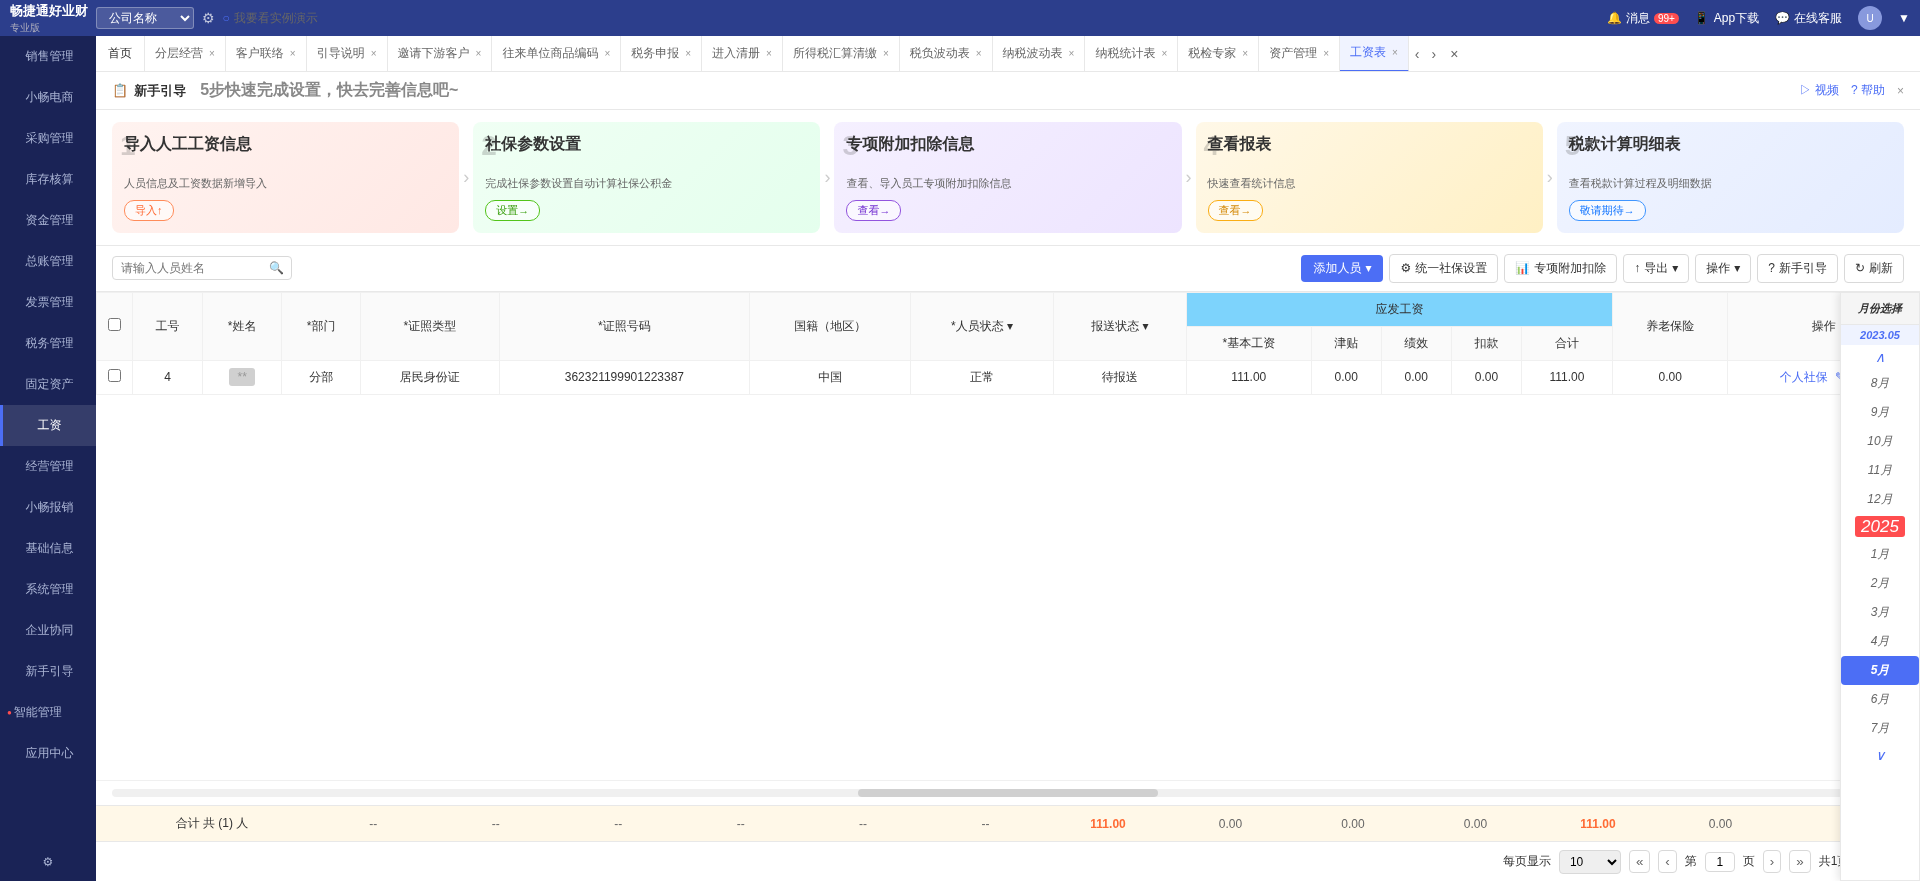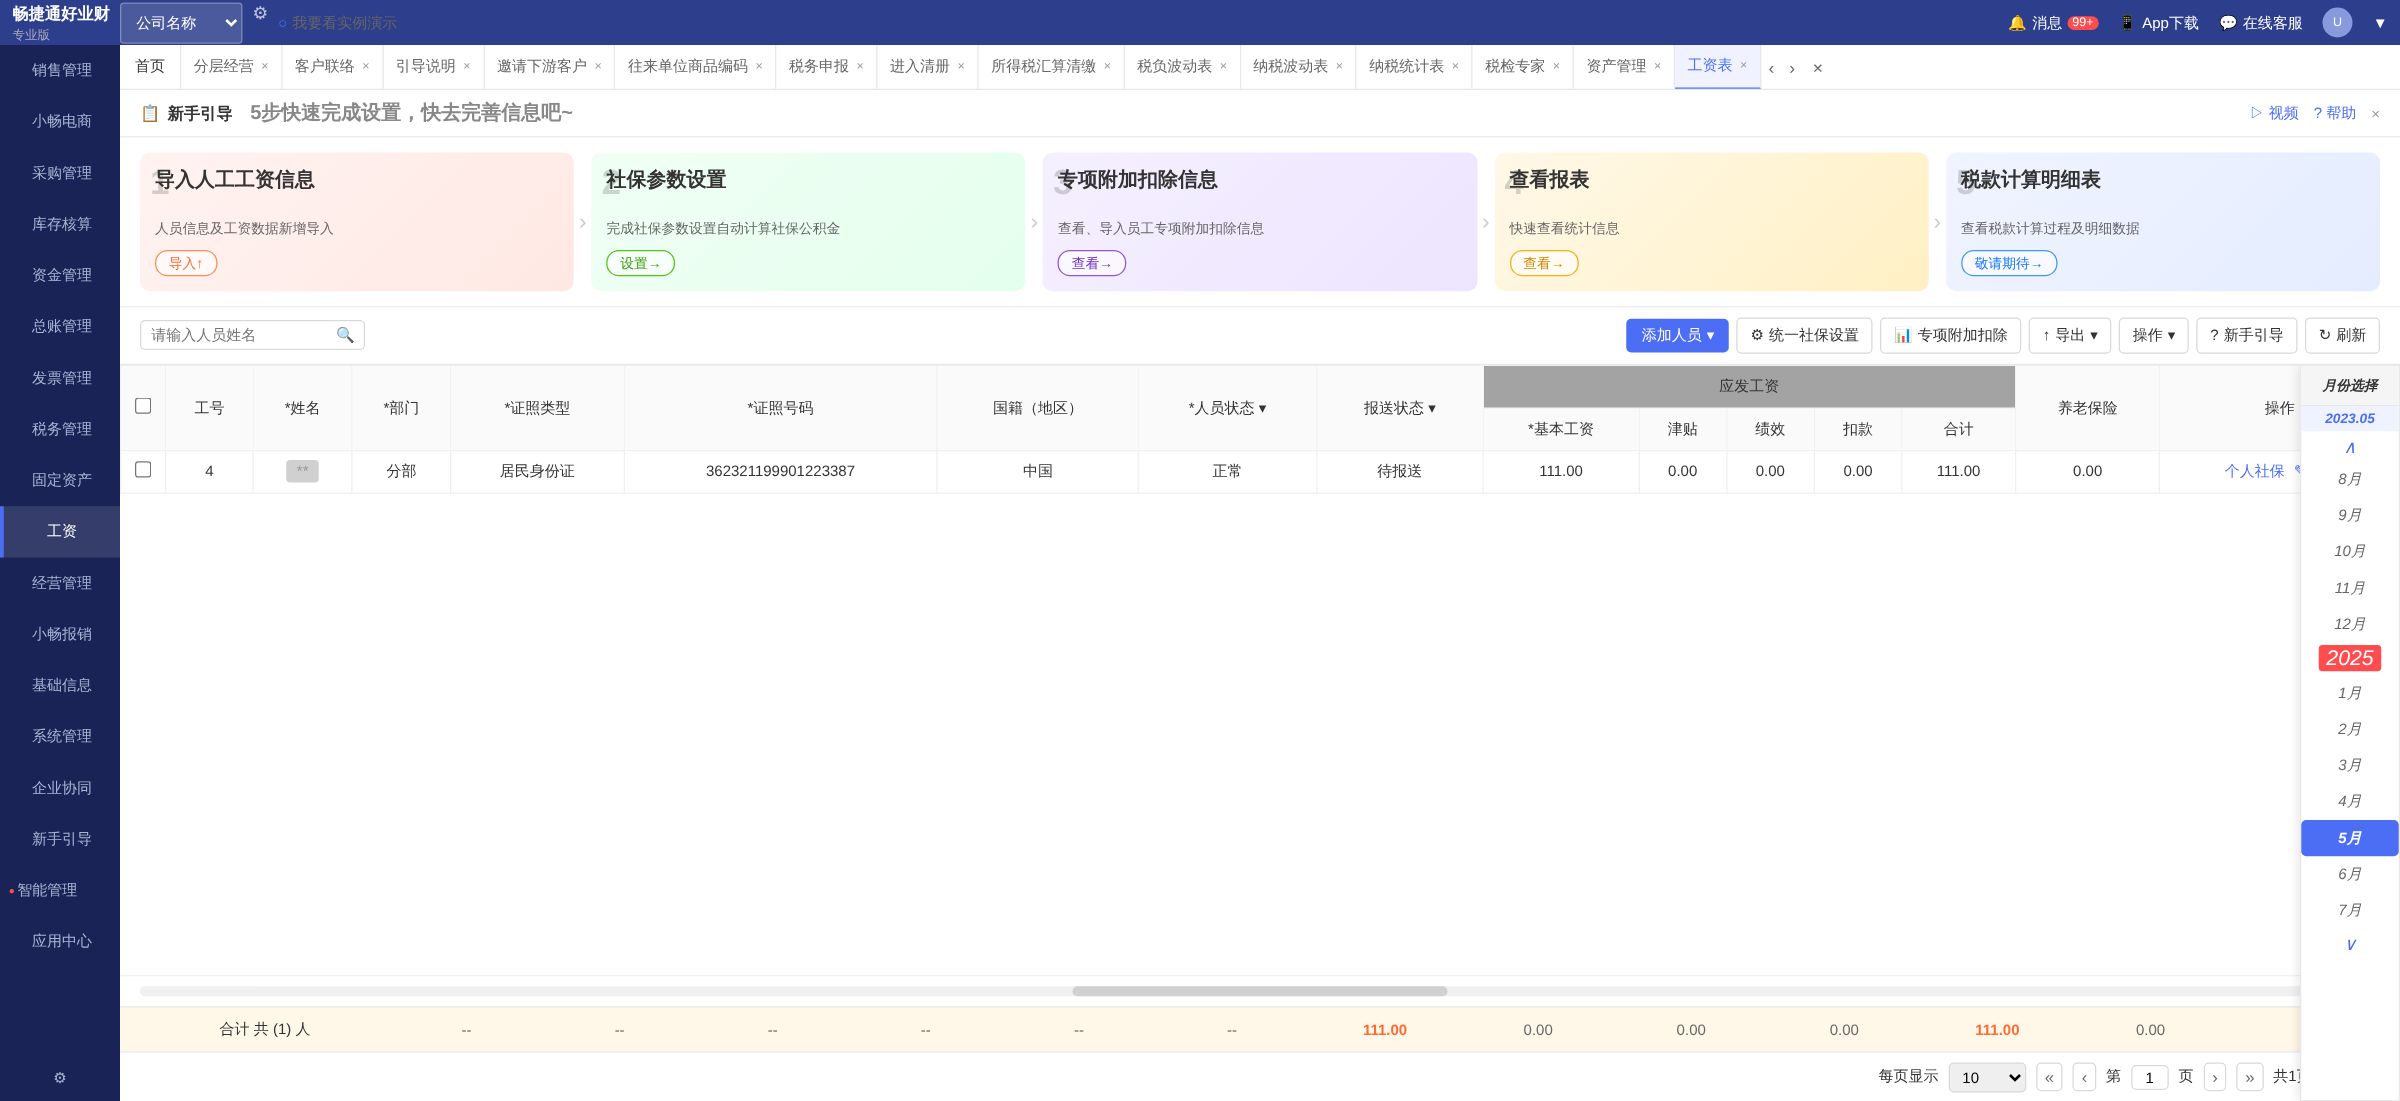--- a/index.html
+++ b/index.html
@@ -71,21 +71,21 @@
     .search-icon { position: absolute; right: 8px; top: 50%; transform: translateY(-50%); color: #999; }
     .toolbar-spacer { flex: 1; }
     .btn-primary { background: #4c6ef5; color: #fff; border: none; border-radius: 4px; padding: 5px 12px; font-size: 12px; cursor: pointer; display: flex; align-items: center; gap: 4px; }
     .btn-secondary { background: #fff; color: #333; border: 1px solid #d9d9d9; border-radius: 4px; padding: 5px 10px; font-size: 12px; cursor: pointer; display: flex; align-items: center; gap: 4px; }
     .toolbar-actions { display: flex; align-items: center; gap: 6px; }
 
     
     .table-container { flex: 1; overflow: auto; background: #fff; }
     .data-table { width: 100%; border-collapse: collapse; font-size: 12px; }
     .data-table th { background: #fafafa; border: 1px solid #f0f0f0; padding: 8px 6px; text-align: center; font-weight: 500; white-space: nowrap; position: sticky; top: 0; z-index: 1; }
-    .data-table th.group-header { background: #a3a3a3; }
+    .data-table th.group-header { background: #7dd3fc; }
     .data-table td { border: 1px solid #f0f0f0; padding: 8px 6px; text-align: center; white-space: nowrap; }
     .checkbox-cell { width: 36px; }
     .action-link { color: #4c6ef5; cursor: pointer; font-size: 12px; }
     .action-sep { color: #ddd; margin: 0 2px; }
 
     
     .table-footer { height: 36px; background: #fff8e8; border-top: 1px solid #e8e8e8; display: flex; align-items: center; padding: 0 16px; font-size: 12px; flex-shrink: 0; }
     .footer-summary { display: flex; align-items: center; gap: 0; width: 100%; }
     .footer-cell { flex: 1; text-align: center; color: #666; }
     .footer-cell.label { color: #333; font-weight: 500; }
@@ -105,21 +105,21 @@
     .month-panel { position: absolute; right: 0; top: 0; width: 80px; background: #fff; border: 1px solid #e8e8e8; box-shadow: -2px 0 8px rgba(0,0,0,0.1); display: flex; flex-direction: column; z-index: 100; height: 100%; font-style: italic; }
     .month-panel-header { background: #f5f5f5; padding: 8px 4px; text-align: center; font-size: 11px; font-weight: bold; border-bottom: 1px solid #e8e8e8; }
     .month-panel-year { text-align: center; padding: 4px; font-size: 11px; font-weight: bold; color: #4c6ef5; background: #eff3ff; }
     .month-nav { display: flex; justify-content: center; align-items: center; gap: 4px; padding: 4px; }
     .month-nav-btn { cursor: pointer; color: #4c6ef5; font-size: 14px; }
     .month-item { padding: 6px 4px; text-align: center; font-size: 12px; cursor: pointer; color: #666; }
     .month-item.active { background: #4c6ef5; color: #fff; border-radius: 4px; font-weight: bold; }
 
     .demo-link { display: flex; align-items: center; gap: 4px; font-size: 12px; color: #666; cursor: pointer; }
 
-    .top-left-section { display: flex; gap: 8px; }
+    .top-left-section { display: flex; align-items: center; gap: 8px; }
     .settings-icon { color: rgba(255,255,255,0.7); cursor: pointer; font-size: 14px; }
   </style>
 </head>
 <body>
 
 <div class="app-container">
 
   <div class="top-bar">
     <div class="top-left-section">
       <div>

